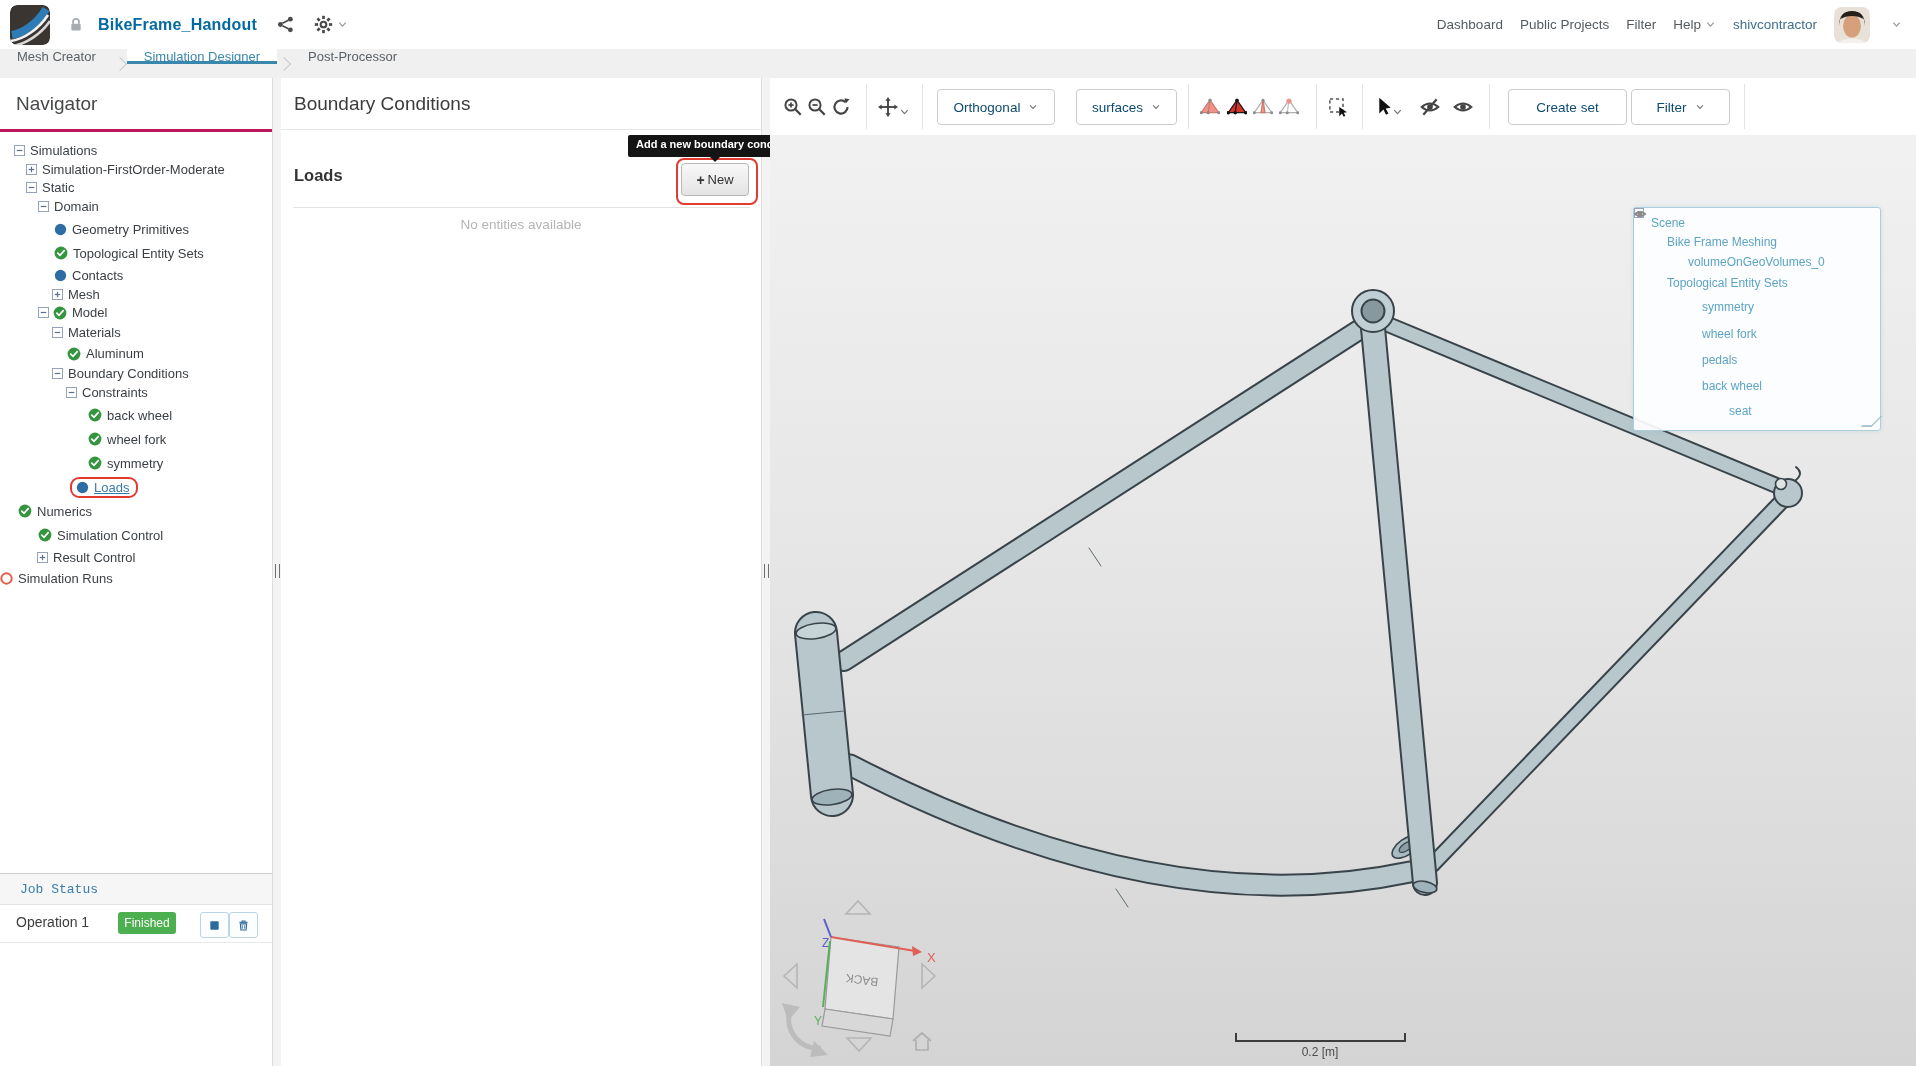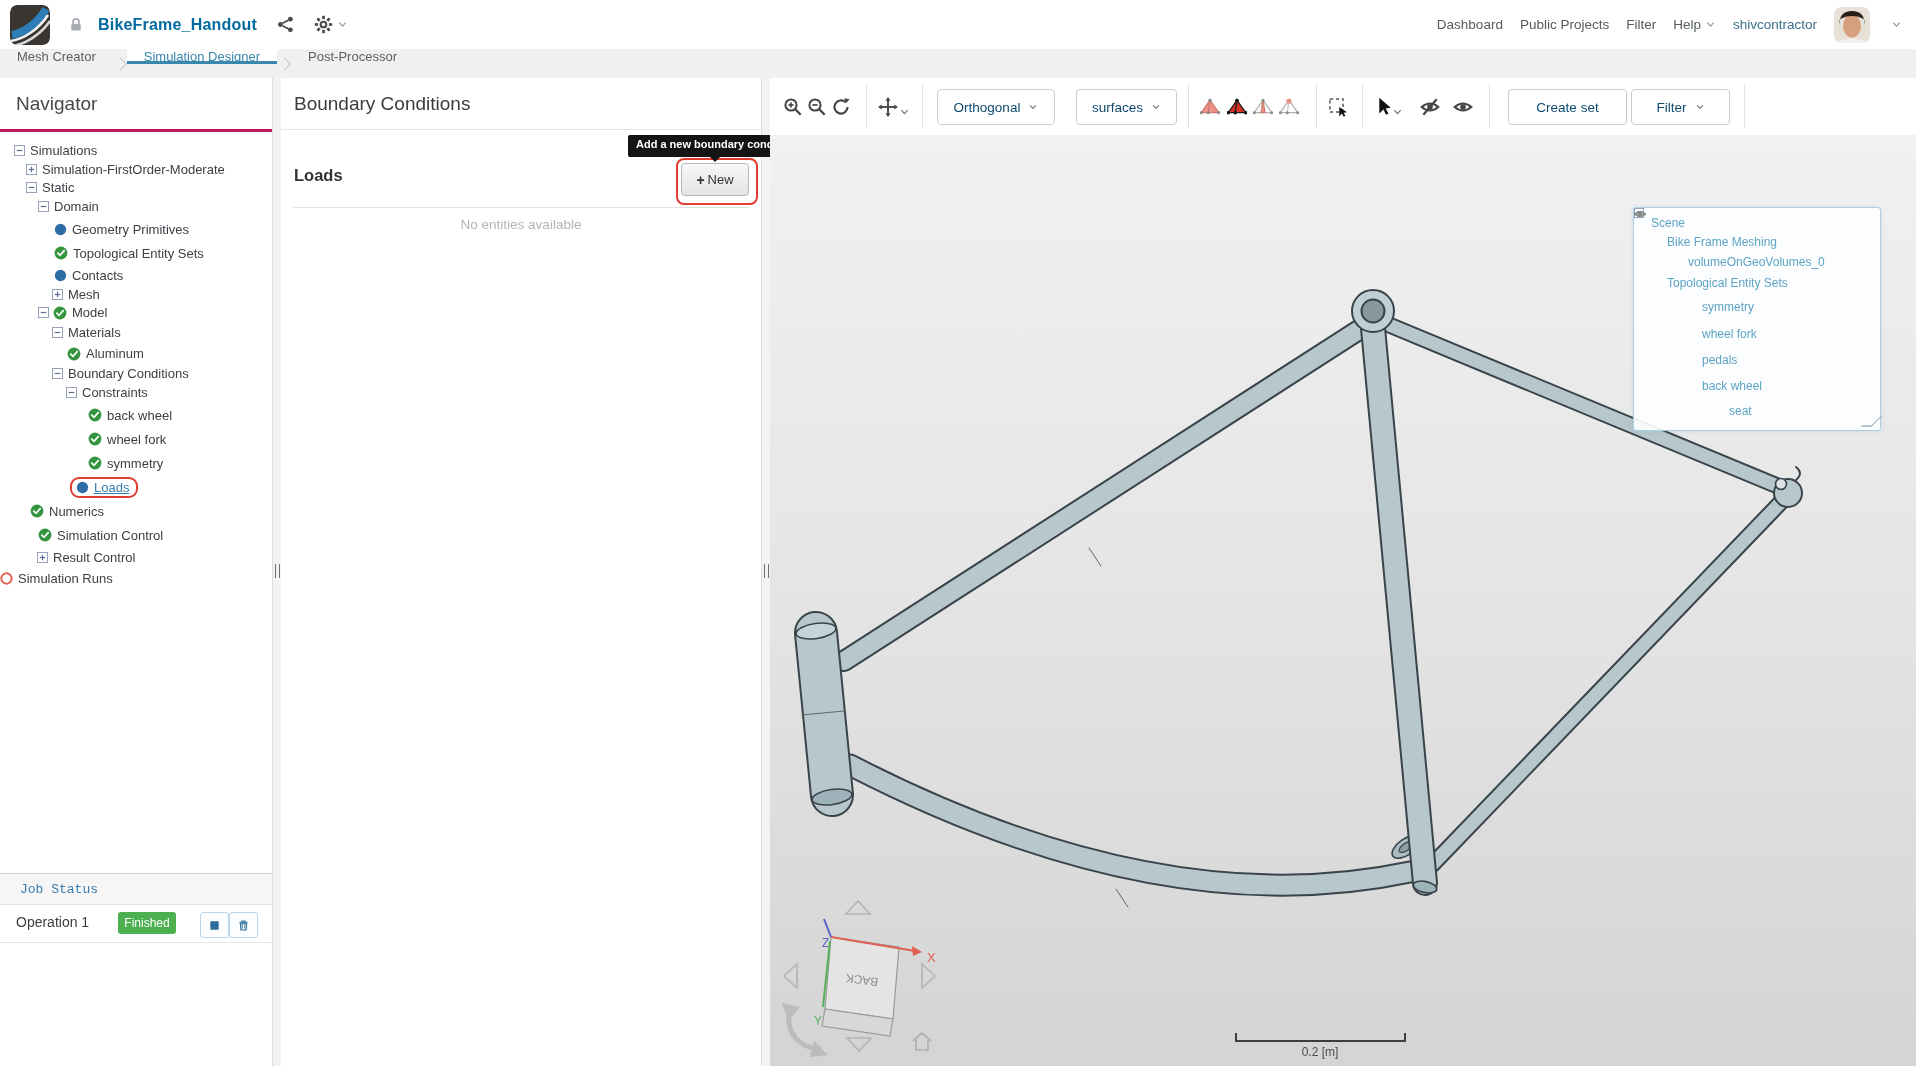--- a/index.html
+++ b/index.html
@@ -425,21 +425,21 @@
         <span class="tlabel">symmetry</span>
       </div>
     <div class="trow" style="height:24px;padding-left:70px">
       <span class="loads-ring">
         <svg class="tdot dotblue" viewBox="0 0 12 12">
             <use href="#s-dot"></use>
           </svg>
         <span class="tlabel loads-label">Loads</span>
       </span>
     </div>
-    <div class="trow" style="height:24px;padding-left:30px">
+    <div class="trow" style="height:24px;padding-left:18px">
         <svg class="tchk" viewBox="0 0 14 14">
           <use href="#s-check"></use>
         </svg>
         <span class="tlabel">Numerics</span>
       </div>
     <div class="trow" style="height:24px;padding-left:38px">
         <svg class="tchk" viewBox="0 0 14 14">
           <use href="#s-check"></use>
         </svg>
         <span class="tlabel">Simulation Control</span>

